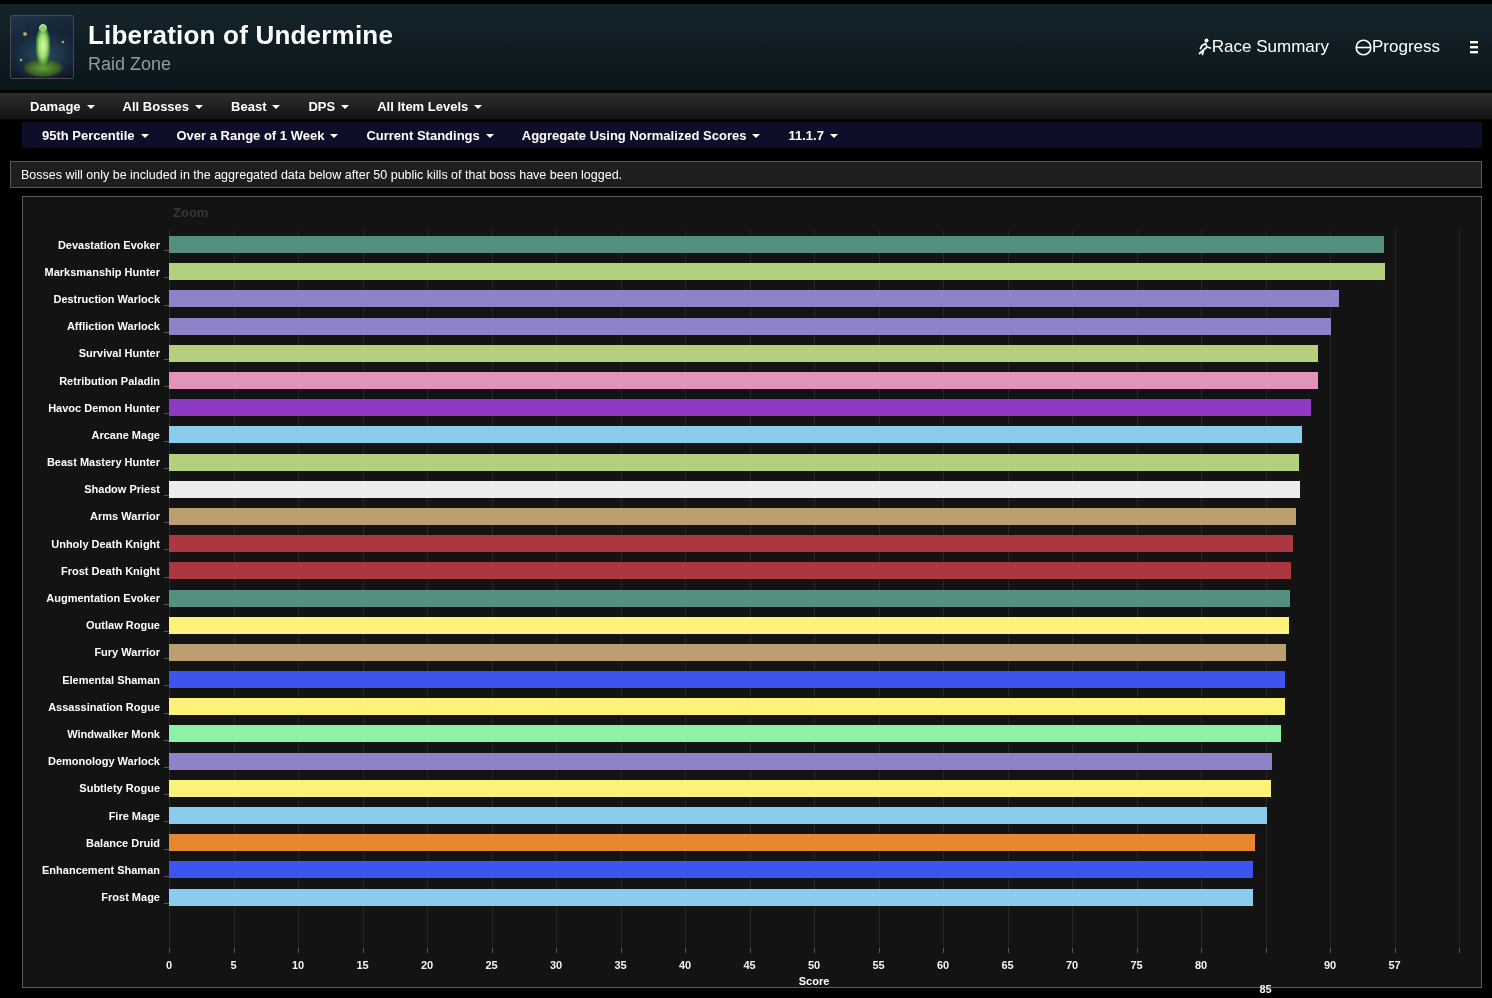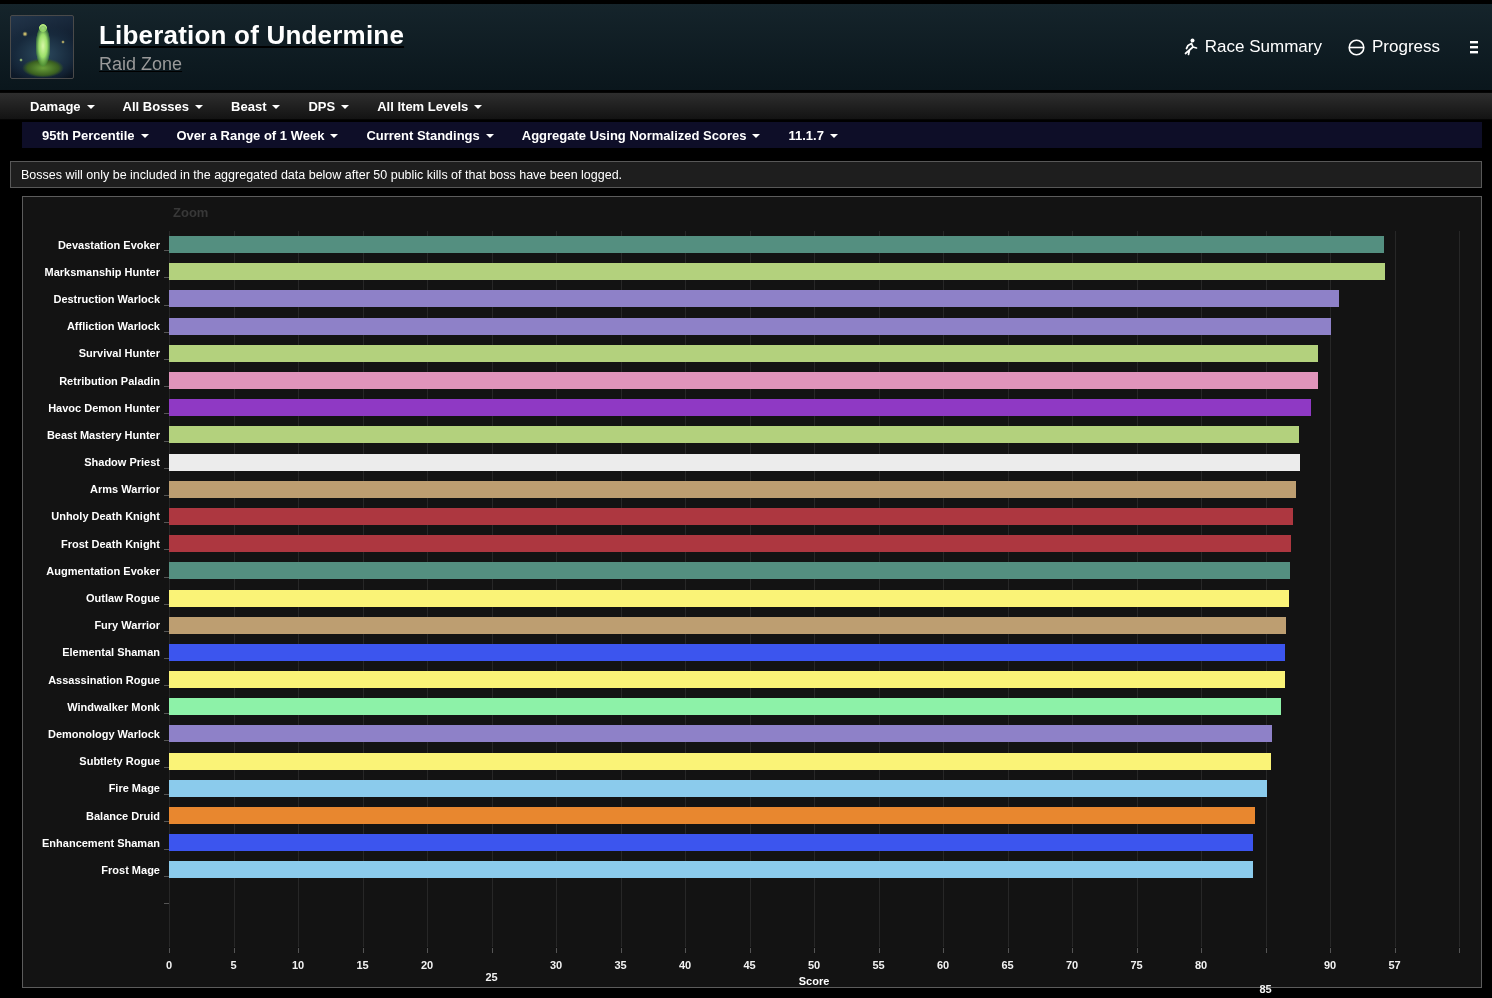--- a/index.html
+++ b/index.html
@@ -14,25 +14,25 @@
     background:
       radial-gradient(ellipse 10px 28px at 32px 30px, #d8f7a8 0%, #9ce06a 40%, rgba(80,160,60,.5) 70%, transparent 75%),
       radial-gradient(circle 6px at 32px 12px, #f4ffd0 0%, #a8e070 60%, transparent 70%),
       radial-gradient(ellipse 26px 12px at 32px 52px, #6aa03a 0%, #3a6020 60%, transparent 80%),
       radial-gradient(circle 3px at 14px 18px, #ffe87a 0%, transparent 90%),
       radial-gradient(circle 2px at 52px 26px, #ffe87a 0%, transparent 90%),
       radial-gradient(circle 2px at 10px 44px, #d0ff8a 0%, transparent 90%),
       radial-gradient(ellipse 40px 30px at 32px 38px, #2c4a5e 0%, #17293c 70%, transparent 100%),
       linear-gradient(160deg,#22354a 0%, #101d2e 55%, #0a1420 100%);
     flex:0 0 auto; }
-  .titleblock { margin-left:25px; flex:1;text-decoration:underline; }
+  .titleblock { margin-left:14px; flex:1; }
   .ztitle { color:#fff; font-size:26px; font-weight:bold; letter-spacing:.2px; }
   .zsub { color:#9a9a9a; font-size:18px; margin-top:3px; }
   .hlinks { display:flex; align-items:center; gap:26px; color:#fff; font-size:17px; }
-  .hlink { display:flex; align-items:center; gap:7px; cursor:pointer; white-space:nowrap; }
+  .hlink { display:flex; align-items:center; cursor:pointer; white-space:nowrap; }
   .hlink svg { display:block; }
   .edgeicon { width:10px; height:18px; overflow:hidden; margin-left:2px; }
 
   
   .nav1 { height:28px; margin-top:2px; background:linear-gradient(#2e2e2e,#131313);
     border-top:1px solid #050505; border-bottom:1px solid #050505;
     display:flex; align-items:center; padding-left:16px; }
   .nav2 { height:26px; margin:2px 10px 0 22px; background:#0e0e28;
     display:flex; align-items:center; padding-left:6px; }
   .navitem { color:#fff; font-size:13px; font-weight:bold; padding:0 14px;
@@ -245,20 +245,26 @@
             <div class="cbar" style="width: 89.1%; background: rgb(224, 148, 187);"></div>
           </div>
         </div>
         <div class="crow">
           <div class="clabel">Havoc Demon Hunter</div>
           <div class="ctrack">
             <div class="cbar" style="width: 88.5%; background: rgb(143, 57, 196);"></div>
           </div>
         </div>
         <div class="crow">
+          <div class="clabel">Arcane Mage</div>
+          <div class="ctrack">
+            <div class="cbar" style="width: 87.8%; background: rgb(139, 203, 236);"></div>
+          </div>
+        </div>
+        <div class="crow">
           <div class="clabel">Beast Mastery Hunter</div>
           <div class="ctrack">
             <div class="cbar" style="width: 87.6%; background: rgb(179, 209, 125);"></div>
           </div>
         </div>
         <div class="crow">
           <div class="clabel">Shadow Priest</div>
           <div class="ctrack">
             <div class="cbar" style="width: 87.7%; background: rgb(236, 236, 236);"></div>
           </div>
@@ -359,21 +365,21 @@
         <div class="xticklabel" style="left: 0%;">0</div>
         <div class="xtickmark" style="left: 5%;"></div>
         <div class="xticklabel" style="left: 5%;">5</div>
         <div class="xtickmark" style="left: 10%;"></div>
         <div class="xticklabel" style="left: 10%;">10</div>
         <div class="xtickmark" style="left: 15%;"></div>
         <div class="xticklabel" style="left: 15%;">15</div>
         <div class="xtickmark" style="left: 20%;"></div>
         <div class="xticklabel" style="left: 20%;">20</div>
         <div class="xtickmark" style="left: 25%;"></div>
-        <div class="xticklabel" style="left: 25%; margin-top: 12px;">25</div>
+        <div class="xticklabel" style="left: 25%;">25</div>
         <div class="xtickmark" style="left: 30%;"></div>
         <div class="xticklabel" style="left: 30%;">30</div>
         <div class="xtickmark" style="left: 35%;"></div>
         <div class="xticklabel" style="left: 35%;">35</div>
         <div class="xtickmark" style="left: 40%;"></div>
         <div class="xticklabel" style="left: 40%;">40</div>
         <div class="xtickmark" style="left: 45%;"></div>
         <div class="xticklabel" style="left: 45%;">45</div>
         <div class="xtickmark" style="left: 50%;"></div>
         <div class="xticklabel" style="left: 50%;">50</div>

